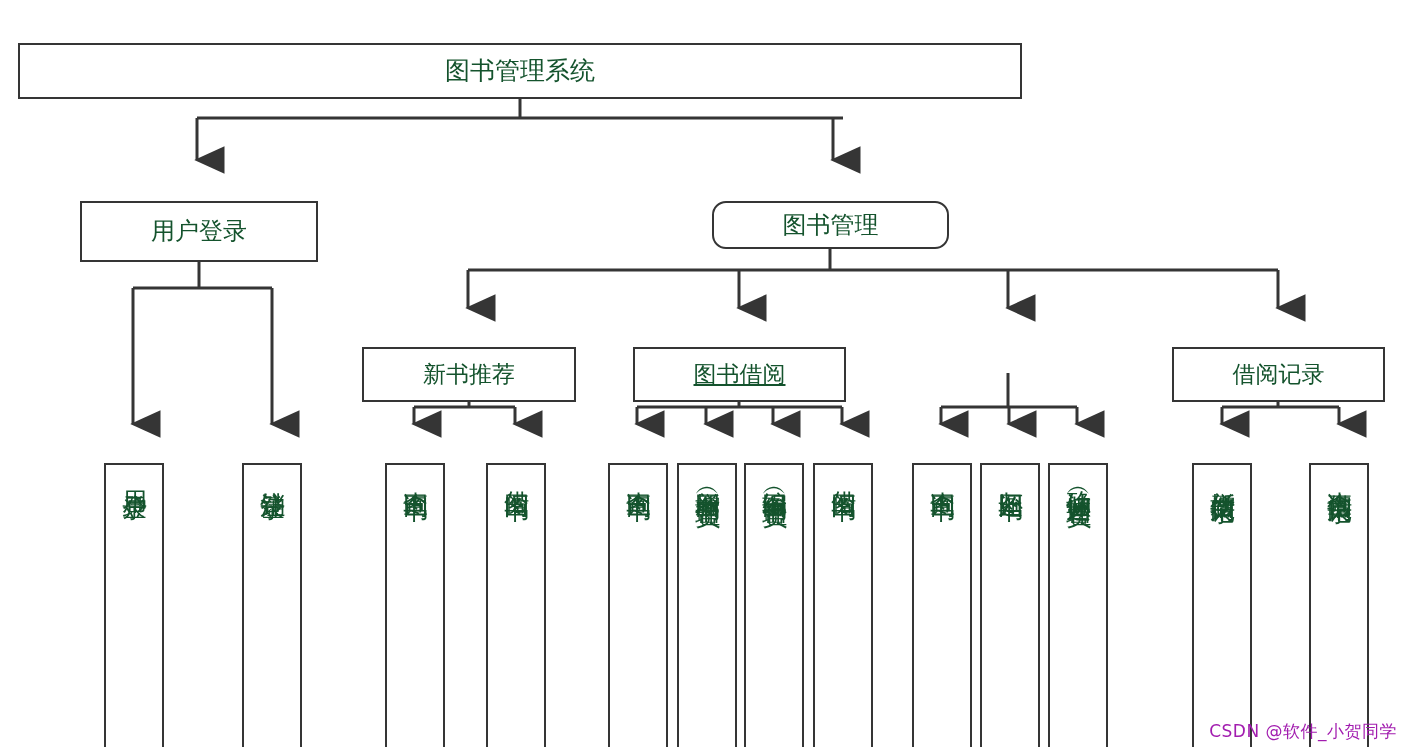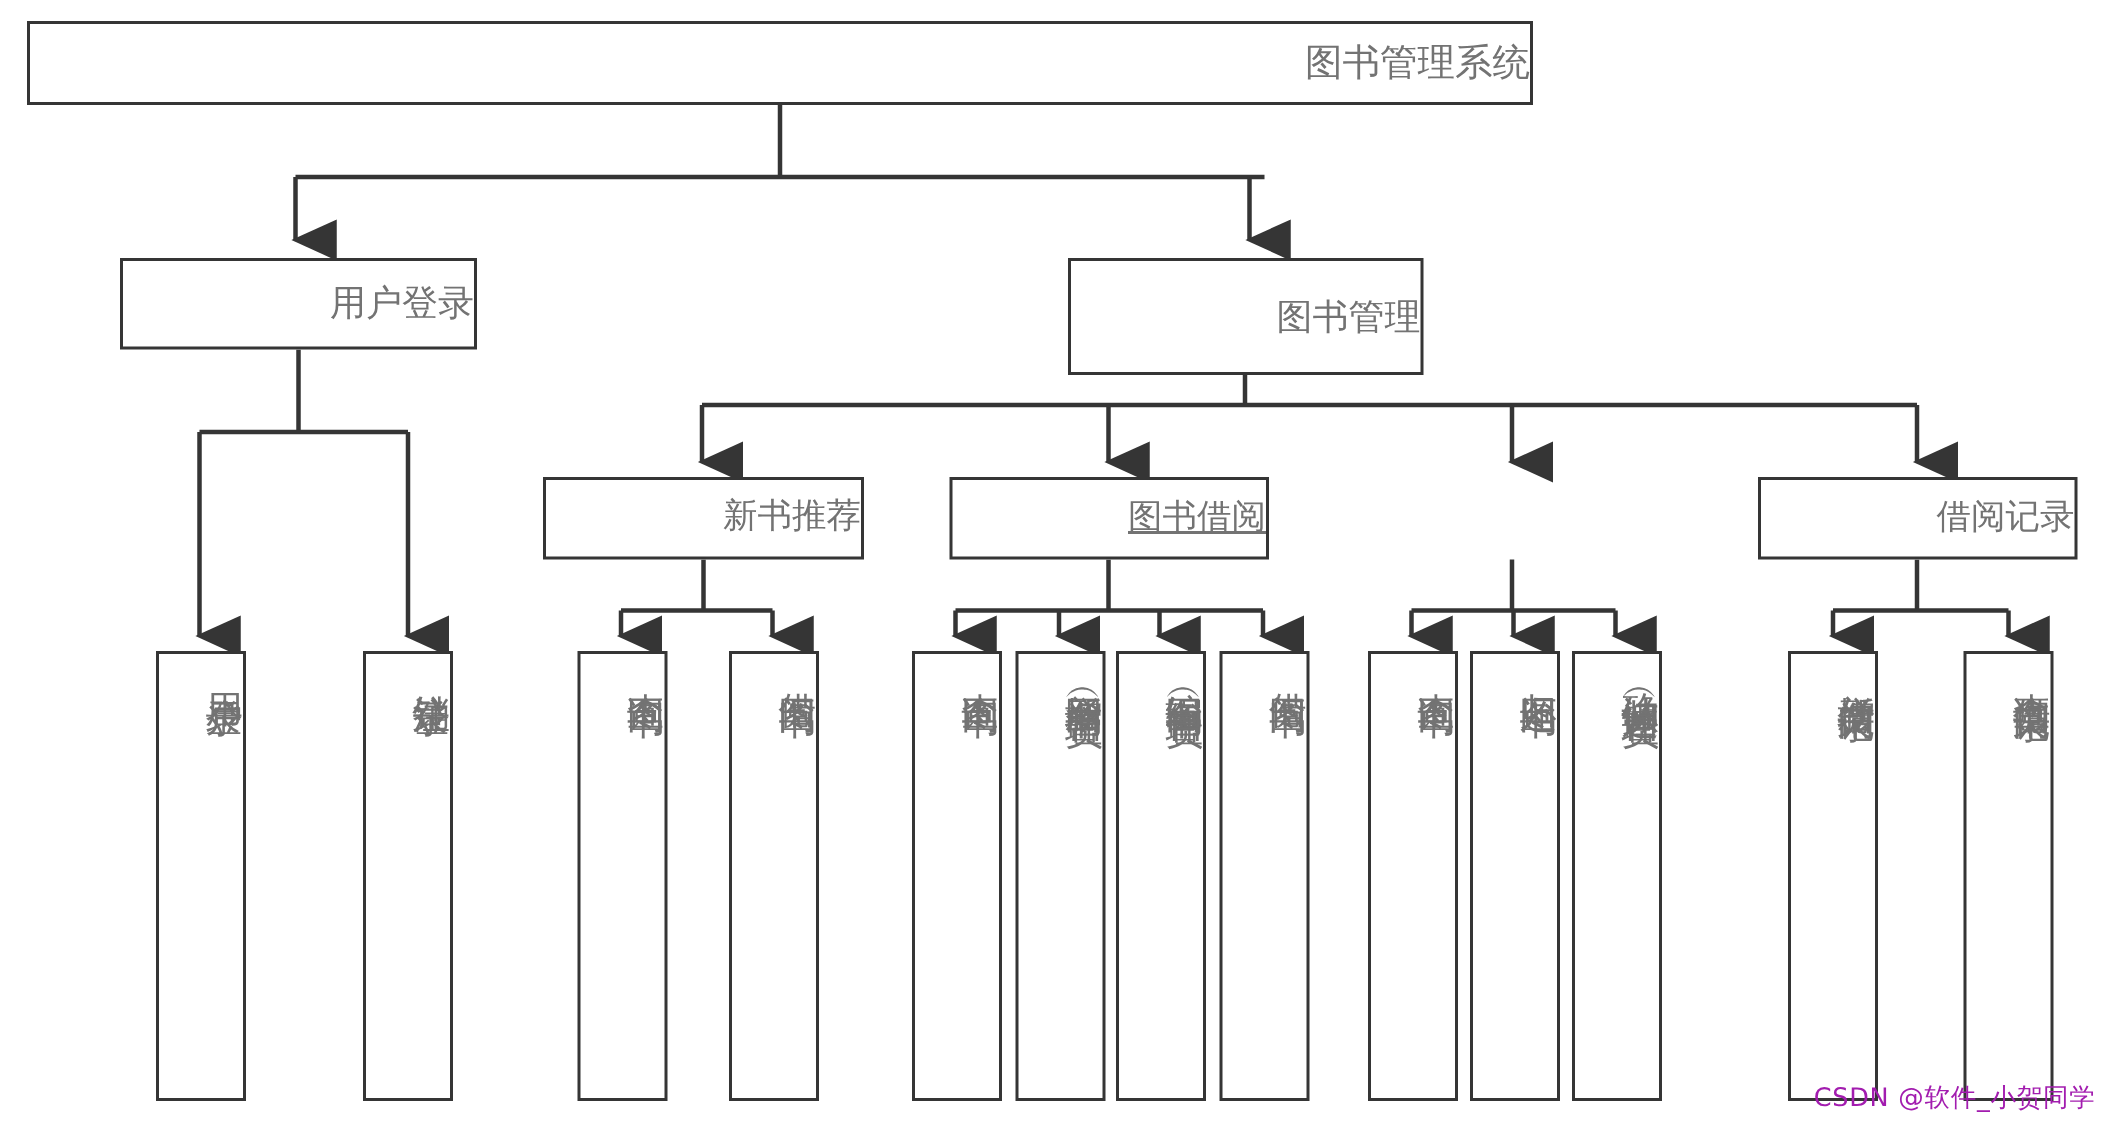--- a/index.html
+++ b/index.html
@@ -26,24 +26,25 @@
     width: 1405px;
     height: 747px;
     pointer-events: none;
   }
   .node {
     position: absolute;
     background: #ffffff;
     border: 2.5px solid #353535;
     display: flex;
     align-items: center;
-    justify-content: flex-end;
-    color: #737373;
+    justify-content: center;
+    color: #14532d;
     line-height: 1.12;
     z-index: 2;
+    margin-top: 29px;
   }
   .node-label {
     display: block;
     text-align: center;
     white-space: pre-line;
   }
   .node.root {
     font-size: 25px;
   }
   .node.lvl1 {
@@ -136,25 +137,25 @@
   </svg>
 
   <div class="node root" style="left:18px; top:14px; width:1004px; height:56px;">
     <span class="node-label">图书管理系统</span>
   </div>
 
   <div class="node lvl1" style="left:80px; top:172px; width:238px; height:61px;">
     <span class="node-label">用户登录</span>
   </div>
 
-  <div class="node lvl1" style="left:712px; top:172px; width:237px; height:78px;">
+  <div class="node lvl1" style="left:712px; top:172px; width:237px; height:48px;border-radius:14px;">
     <span class="node-label">图书管理</span>
   </div>
 
-  <div class="node lvl2" style="left:362px; top:318px; width:214px; height:55px;font-family:Liberation Mono, monospace;">
+  <div class="node lvl2" style="left:362px; top:318px; width:214px; height:55px;">
     <span class="node-label">新书推荐</span>
   </div>
 
   <div class="node lvl2" style="left:633px; top:318px; width:213px; height:55px;text-decoration:underline;">
     <span class="node-label">图书借阅</span>
   </div>
 
 
   <div class="node lvl2" style="left:1172px; top:318px; width:213px; height:55px;">
     <span class="node-label">借阅记录</span>

